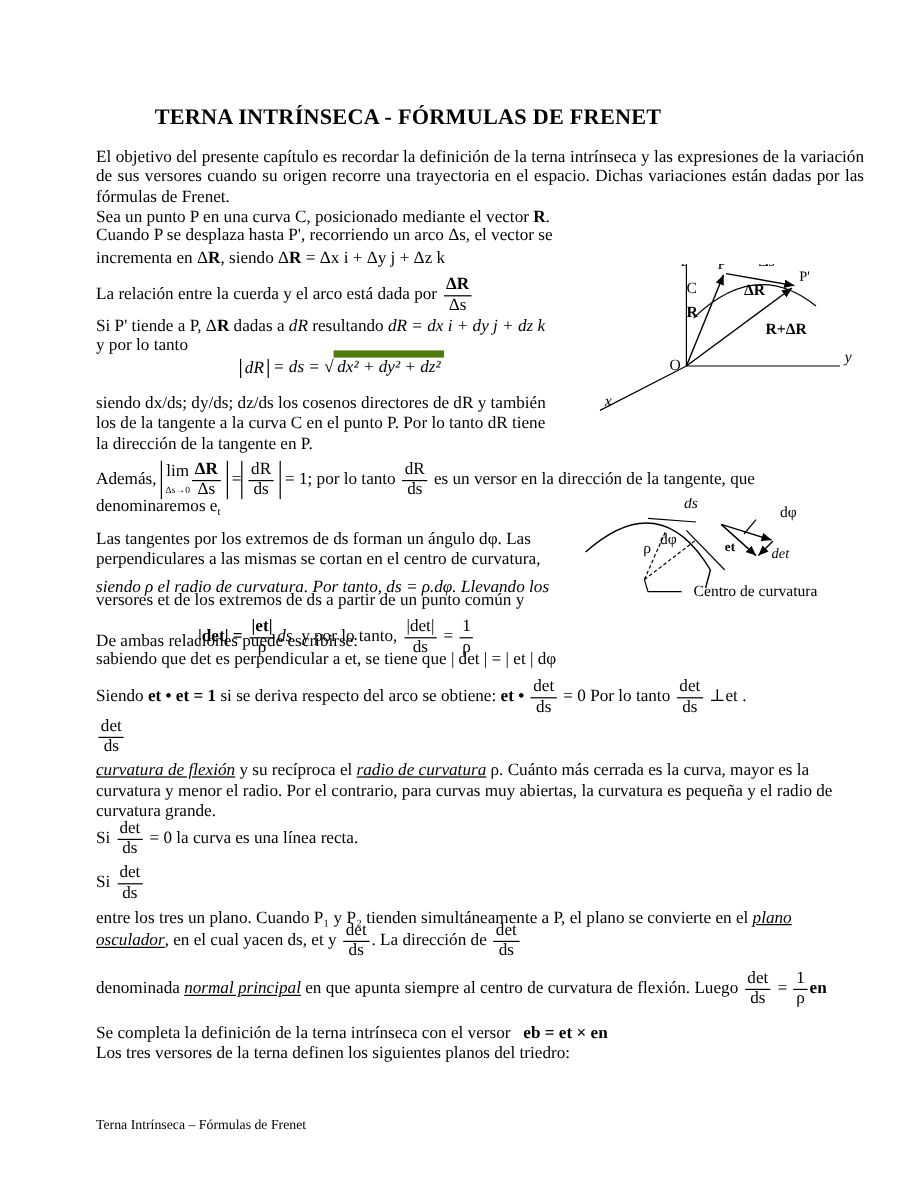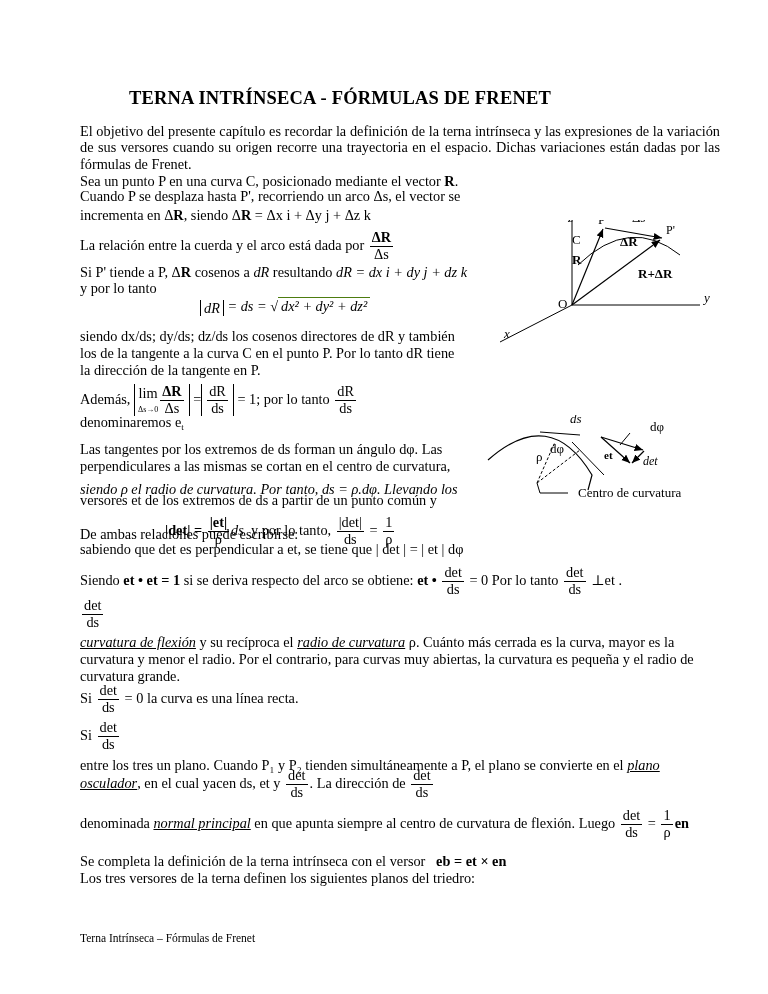--- a/index.html
+++ b/index.html
@@ -9,49 +9,50 @@
   .title { left:0; width:680px; top:88px; text-align:center; font-weight:bold; font-size:18.5px; letter-spacing:0.2px; }
   .par { left:80px; width:640px; text-align:justify; }
   .line { white-space:nowrap; }
   i { font-style:italic; }
   u { }
   .frac { display:inline-block; vertical-align:middle; text-align:center; margin:0 2px; }
   .frac > span { display:block; padding:0 2px; line-height:1.1; }
   .frac > span.num { border-bottom:1px solid #000; }
   .abs-bar { border-left:1px solid #000; border-right:1px solid #000; padding:0 3px; display:inline-block; vertical-align:middle; }
   .sub { font-size:9px; vertical-align:-3px; }
-  .sqrt { border-top:1px solid #4d7c0f; padding:0 3px; }
+  .sqrt { border-top:6px solid #4d7c0f; padding:0 3px; }
   .footer { left:80px; top:932px; font-size:11.5px; }
   svg text { font-family:"Liberation Serif","DejaVu Serif",serif; }
 </style>
 </head>
 <body>
 
 <div class="abs title">TERNA INTRÍNSECA - FÓRMULAS DE FRENET</div>
 
 <div class="abs par" style="top:123px;">El objetivo del presente capítulo es recordar la definición de la terna intrínseca y las expresiones de la variación de sus versores cuando su origen recorre una trayectoria en el espacio. Dichas variaciones están dadas por las fórmulas de Frenet.</div>
 
 <div class="abs par line" style="top:173px;"><span>Sea un punto P en una curva C, posicionado mediante el vector </span><b>R</b><span>.</span></div>
 <div class="abs par line" style="top:188px;">Cuando P se desplaza hasta P', recorriendo un arco Δs, el vector se</div>
 <div class="abs par line" style="top:207px;"><span>incrementa en Δ</span><b>R</b><span>, siendo Δ</span><b>R</b><span> = Δx i + Δy j + Δz k</span></div>
 <div class="abs par line" style="top:230px;"><span>La relación entre la cuerda y el arco está dada por</span> <span class="frac" style="font-weight:bold;"><span class="num">ΔR</span><span style="font-weight:normal;">Δs</span></span></div>
-<div class="abs par line" style="top:264px;"><span>Si P' tiende a P, Δ</span><b>R</b><span> cosenos a </span><i>dR</i><span> resultando </span><i>dR = dx i + dy j + dz k</i></div>
+<div class="abs par line" style="top:264px;"><span>Si P' tiende a P, Δ</span><b>R</b><span> dadas a </span><i>dR</i><span> resultando </span><i>dR = dx i + dy j + dz k</i></div>
 <div class="abs par line" style="top:280px;">y por lo tanto</div>
 <div class="abs line" style="top:298px; left:200px;"><span class="abs-bar"><i>dR</i></span> <i>= ds =</i> √<span class="sqrt"><i>dx² + dy² + dz²</i></span></div>
 
 <div class="abs par line" style="top:328px; width:400px;">siendo dx/ds; dy/ds; dz/ds los cosenos directores de dR y también</div>
 <div class="abs par line" style="top:345px; width:400px;">los de la tangente a la curva C en el punto P. Por lo tanto dR tiene</div>
 <div class="abs par line" style="top:362px;">la dirección de la tangente en P.</div>
 
 <div class="abs par line" style="top:384px;">
   <span>Además,</span>
   <span class="abs-bar"><span style="display:inline-block;text-align:center;vertical-align:middle;line-height:1;"><span>lim</span><br><span style="font-size:8px;">Δs→0</span></span><span class="frac"><span class="num" style="font-weight:bold;">ΔR</span><span>Δs</span></span></span>
   =<span class="abs-bar"><span class="frac"><span class="num">dR</span><span>ds</span></span></span>
   <span>= 1;  por  lo  tanto</span>
   <span class="frac"><span class="num">dR</span><span>ds</span></span>
+  <span>es un versor en la dirección de la tangente, que</span>
 </div>
 <div class="abs par line" style="top:414px;"><span>denominaremos e</span><span class="sub">t</span></div>
 
 <div class="abs par line" style="top:441px;">Las tangentes por los extremos de ds forman un ángulo dφ.  Las</div>
 <div class="abs par line" style="top:458px;">perpendiculares a las mismas se cortan en el centro de curvatura,</div>
 <div class="abs par line" style="top:481px;font-style:italic;">siendo ρ el radio de curvatura. Por tanto, ds = ρ.dφ.  Llevando los</div>
 <div class="abs par line" style="top:492px;">versores et de los extremos de ds a partir de un punto común y</div>
 <div class="abs par line" style="top:509px;margin-top:32px;">sabiendo que det es perpendicular a et, se tiene que | det | = | et | dφ</div>
 <div class="abs par line" style="top:526px;">De ambas relaciones puede escribirse:</div>
 

